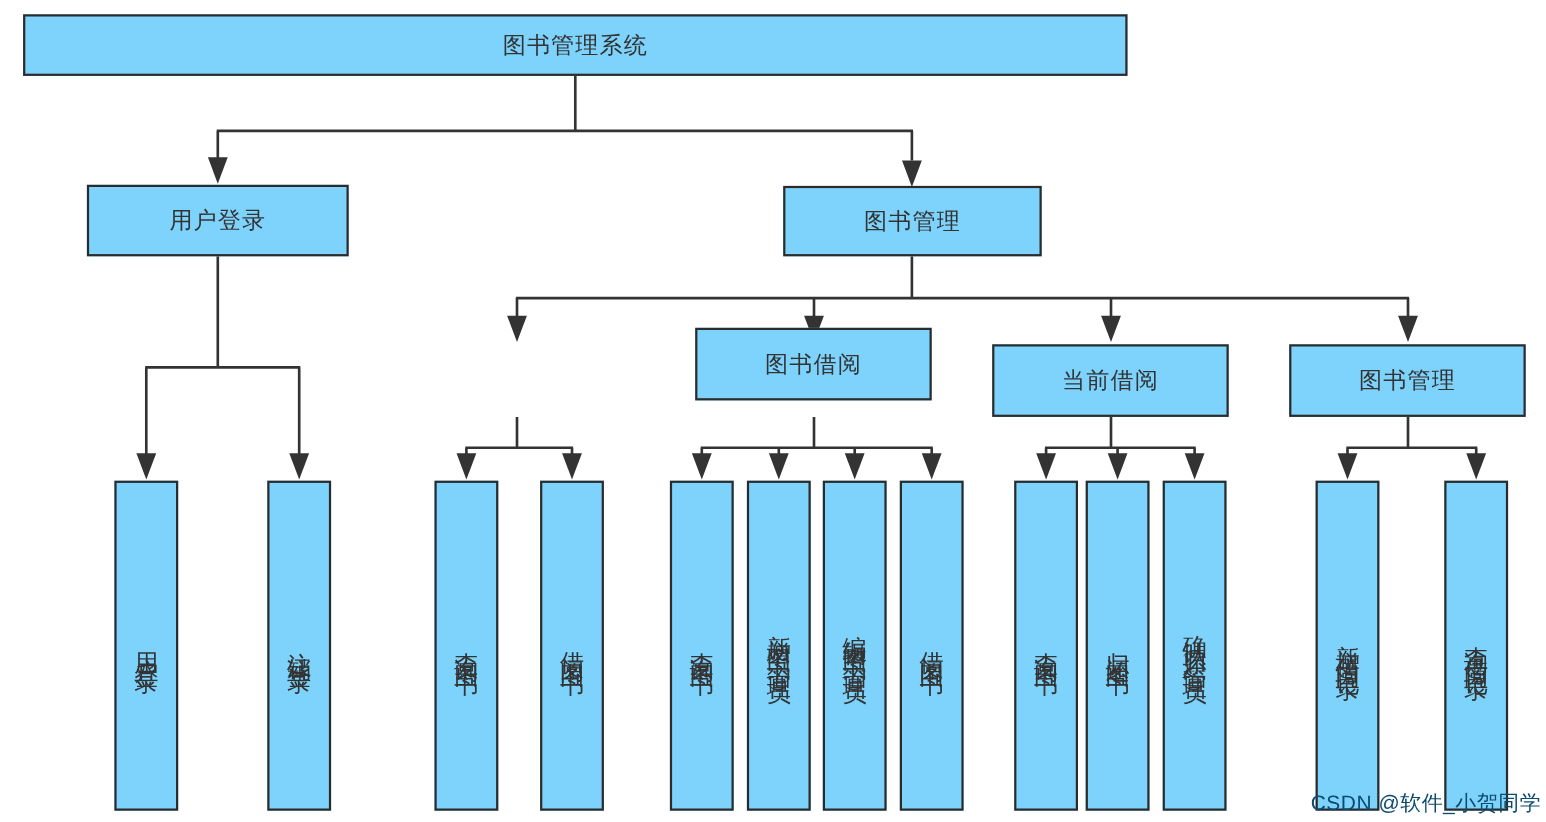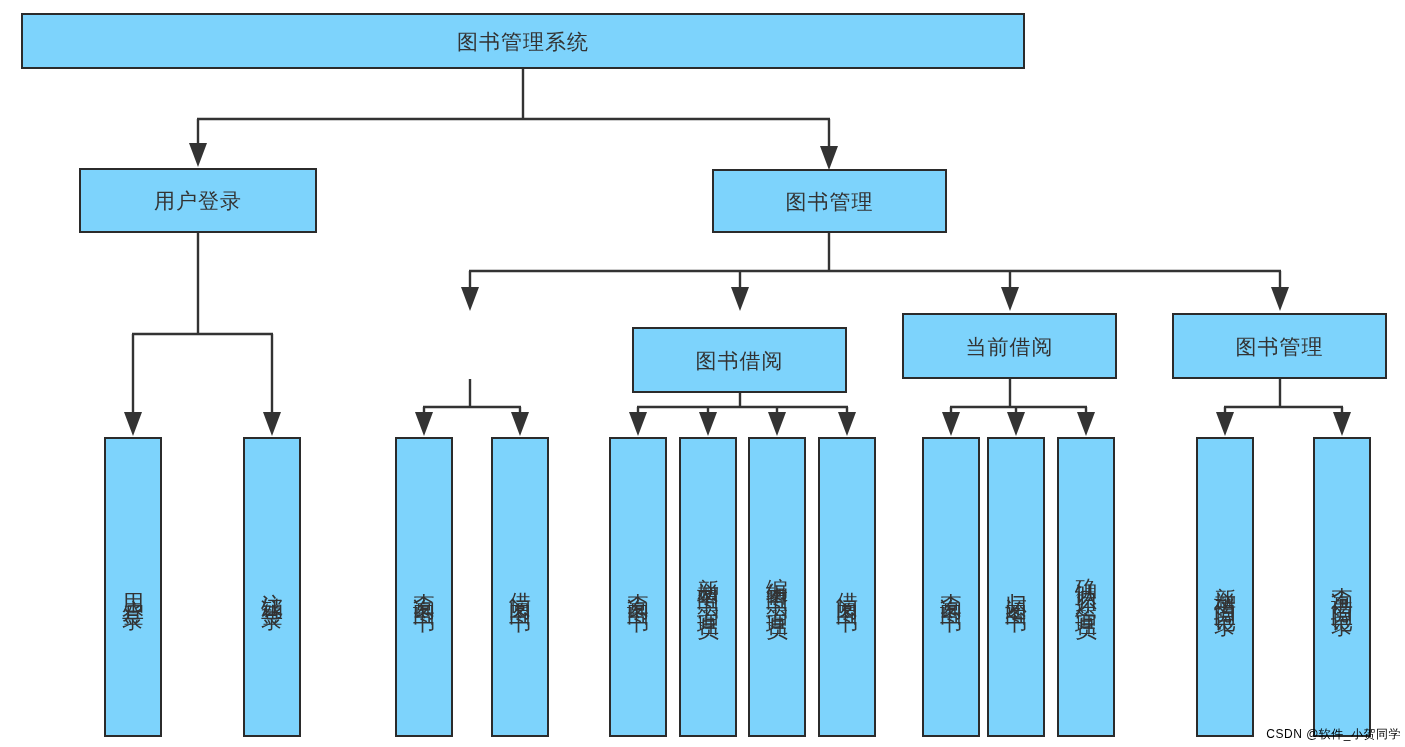--- a/index.html
+++ b/index.html
@@ -14,21 +14,21 @@
     display:flex;align-items:center;justify-content:center;
     font-size:21px;line-height:1;white-space:nowrap;
   }
   .node.h{letter-spacing:1px;}
   .node.v{
     writing-mode:vertical-rl;
     font-size:22px;letter-spacing:6px;white-space:normal;
   }
   .watermark{
     position:absolute;right:4px;bottom:4px;
-    color:#000000;font-size:12px;letter-spacing:0.5px;
+    color:#0c4a6e;font-size:19px;letter-spacing:0.5px;
   }
 </style>
 </head>
 <body>
 
 <div class="stage">
 
   <svg class="wires" width="1405" height="747" viewBox="0 0 1405 747">
     <g stroke="#333333" stroke-width="2.4" fill="none">
 
@@ -67,21 +67,21 @@
       <polygon points="1216,412 1234,412 1225,436"></polygon>
       <polygon points="1333,412 1351,412 1342,436"></polygon>
     </g>
   </svg>
 
   <div class="node h" style="left:21px;top:13px;width:1004px;height:56px;">图书管理系统</div>
 
   <div class="node h" style="left:79px;top:168px;width:238px;height:65px;">用户登录</div>
   <div class="node h" style="left:712px;top:169px;width:235px;height:64px;">图书管理</div>
 
-  <div class="node h" style="left:632px;top:327px;width:215px;height:66px;">图书借阅</div>
+  <div class="node h" style="left:632px;top:298px;width:215px;height:66px;">图书借阅</div>
   <div class="node h" style="left:902px;top:313px;width:215px;height:66px;">当前借阅</div>
   <div class="node h" style="left:1172px;top:313px;width:215px;height:66px;">图书管理</div>
 
   <div class="node v" style="left:104px;top:437px;width:58px;height:300px;">用户登录</div>
   <div class="node v" style="left:243px;top:437px;width:58px;height:300px;">注销登录</div>
 
   <div class="node v" style="left:395px;top:437px;width:58px;height:300px;">查询图书</div>
   <div class="node v" style="left:491px;top:437px;width:58px;height:300px;">借阅图书</div>
 
   <div class="node v" style="left:609px;top:437px;width:58px;height:300px;">查询图书</div>

